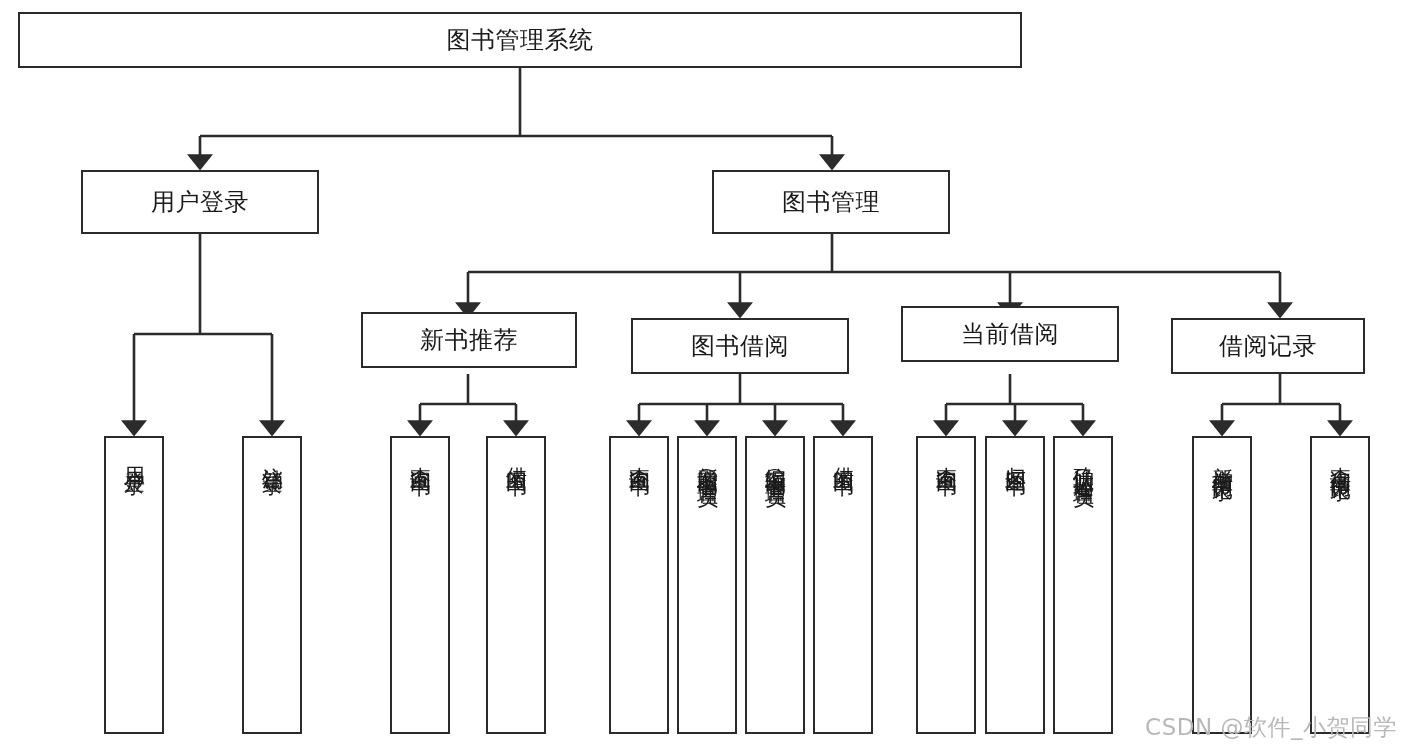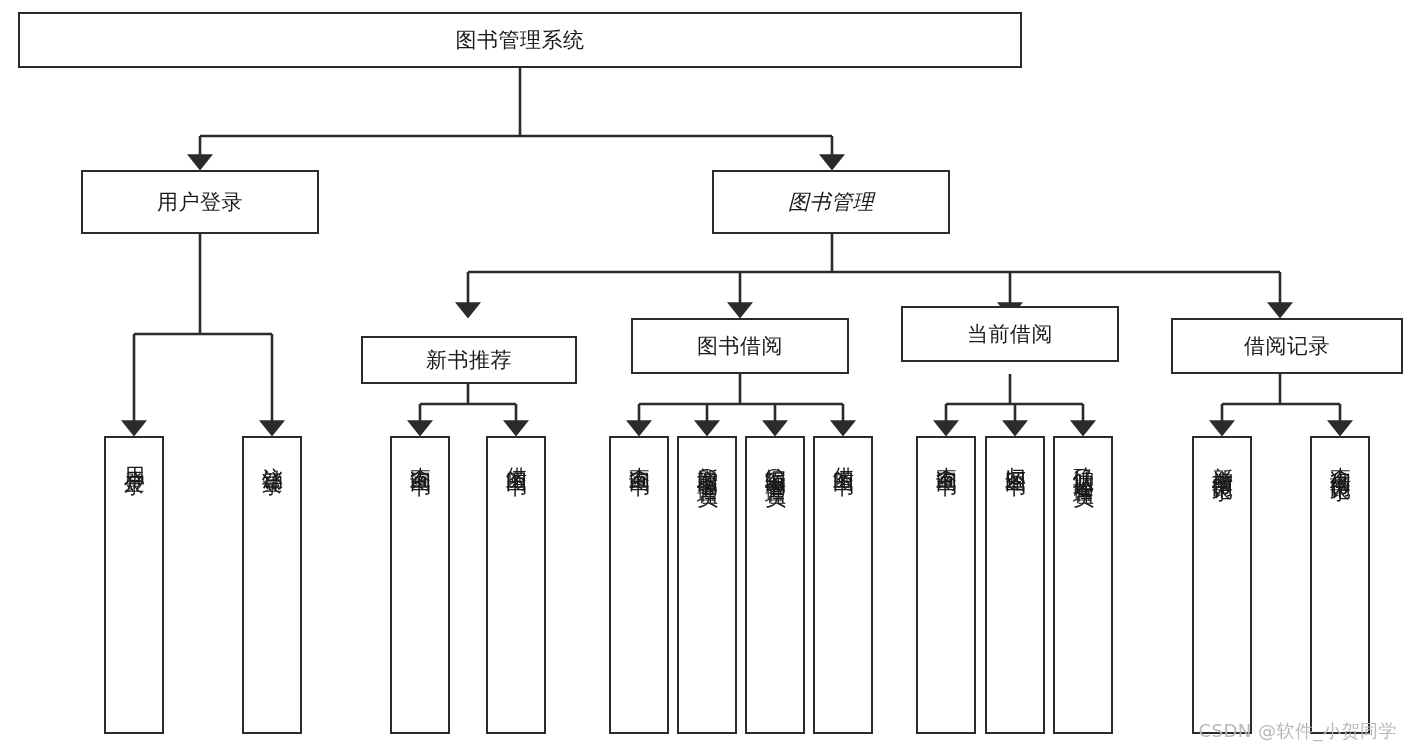--- a/index.html
+++ b/index.html
@@ -34,38 +34,38 @@
     justify-content: center;
     color: #1a1a1a;
   }
   .node-label {
     display: block;
     line-height: 1.18;
     text-align: center;
     letter-spacing: 0.5px;
   }
   .horiz .node-label {
-    font-size: 21px;
+    font-size: 24px;
   }
   .vert {
     align-items: flex-start;
     padding-top: 12px;
   }
   .vert .node-label {
     writing-mode: vertical-rl;
     text-orientation: upright;
     font-size: 21px;
     letter-spacing: 3px;
     white-space: nowrap;
   }
   .watermark {
     position: absolute;
     right: 8px;
     bottom: 4px;
-    font-size: 18px;
+    font-size: 23px;
     color: #b8b8b8;
     white-space: nowrap;
     letter-spacing: 0.5px;
   }
 </style>
 </head>
 <body>
 
 <div id="canvas">
 
@@ -119,34 +119,34 @@
     </g>
   </svg>
 
   <div class="node horiz" style="left:18px; top:12px; width:1004px; height:56px;">
     <span class="node-label">图书管理系统</span>
   </div>
 
   <div class="node horiz" style="left:81px; top:170px; width:238px; height:64px;">
     <span class="node-label">用户登录</span>
   </div>
-  <div class="node horiz" style="left:712px; top:170px; width:238px; height:64px;font-style:italic;">
+  <div class="node horiz" style="left:712px; top:170px; width:238px; height:64px;">
     <span class="node-label">图书管理</span>
   </div>
 
-  <div class="node horiz" style="left:361px; top:336px; width:216px; height:48px;font-family:Liberation Serif, serif;">
+  <div class="node horiz" style="left:361px; top:312px; width:216px; height:56px;font-family:Liberation Serif, serif;">
     <span class="node-label">新书推荐</span>
   </div>
   <div class="node horiz" style="left:631px; top:318px; width:218px; height:56px;justify-content:center;">
     <span class="node-label">图书借阅</span>
   </div>
   <div class="node horiz" style="left:901px; top:306px; width:218px; height:56px;">
     <span class="node-label">当前借阅</span>
   </div>
-  <div class="node horiz" style="left:1171px; top:318px; width:232px; height:56px;">
+  <div class="node horiz" style="left:1171px; top:318px; width:194px; height:56px;">
     <span class="node-label">借阅记录</span>
   </div>
 
   <div class="node vert" style="left:104px; top:436px; width:60px; height:298px;">
     <span class="node-label">用户登录</span>
   </div>
   <div class="node vert" style="left:242px; top:436px; width:60px; height:298px;">
     <span class="node-label">注销登录</span>
   </div>
 

